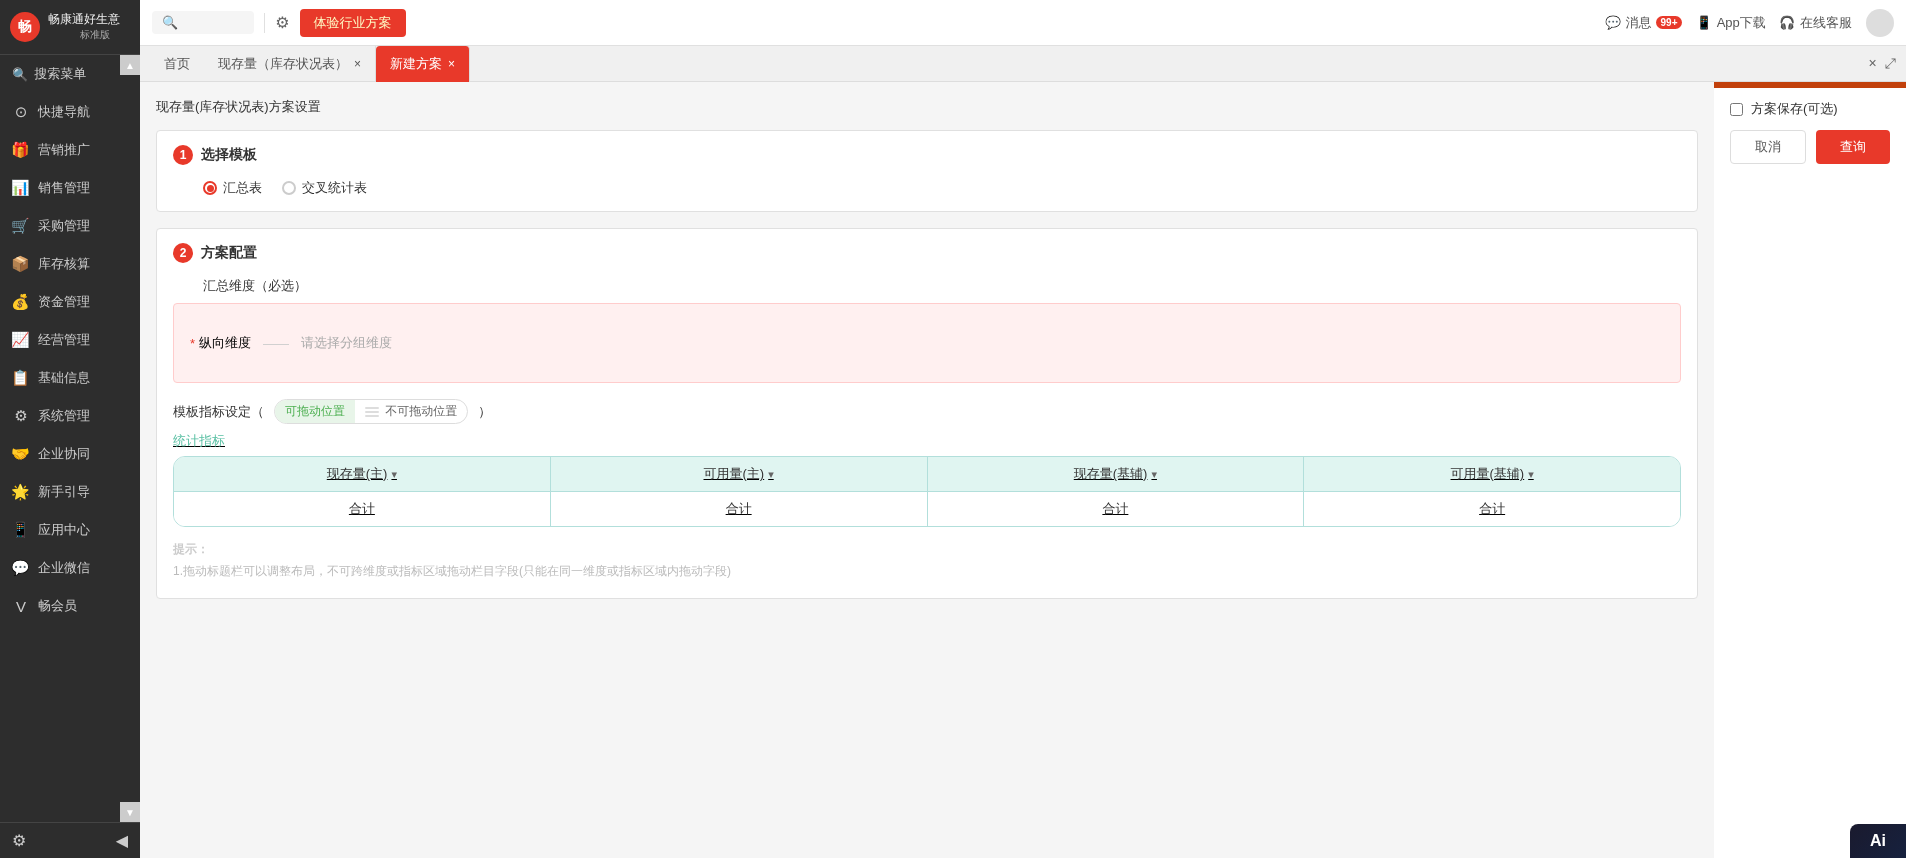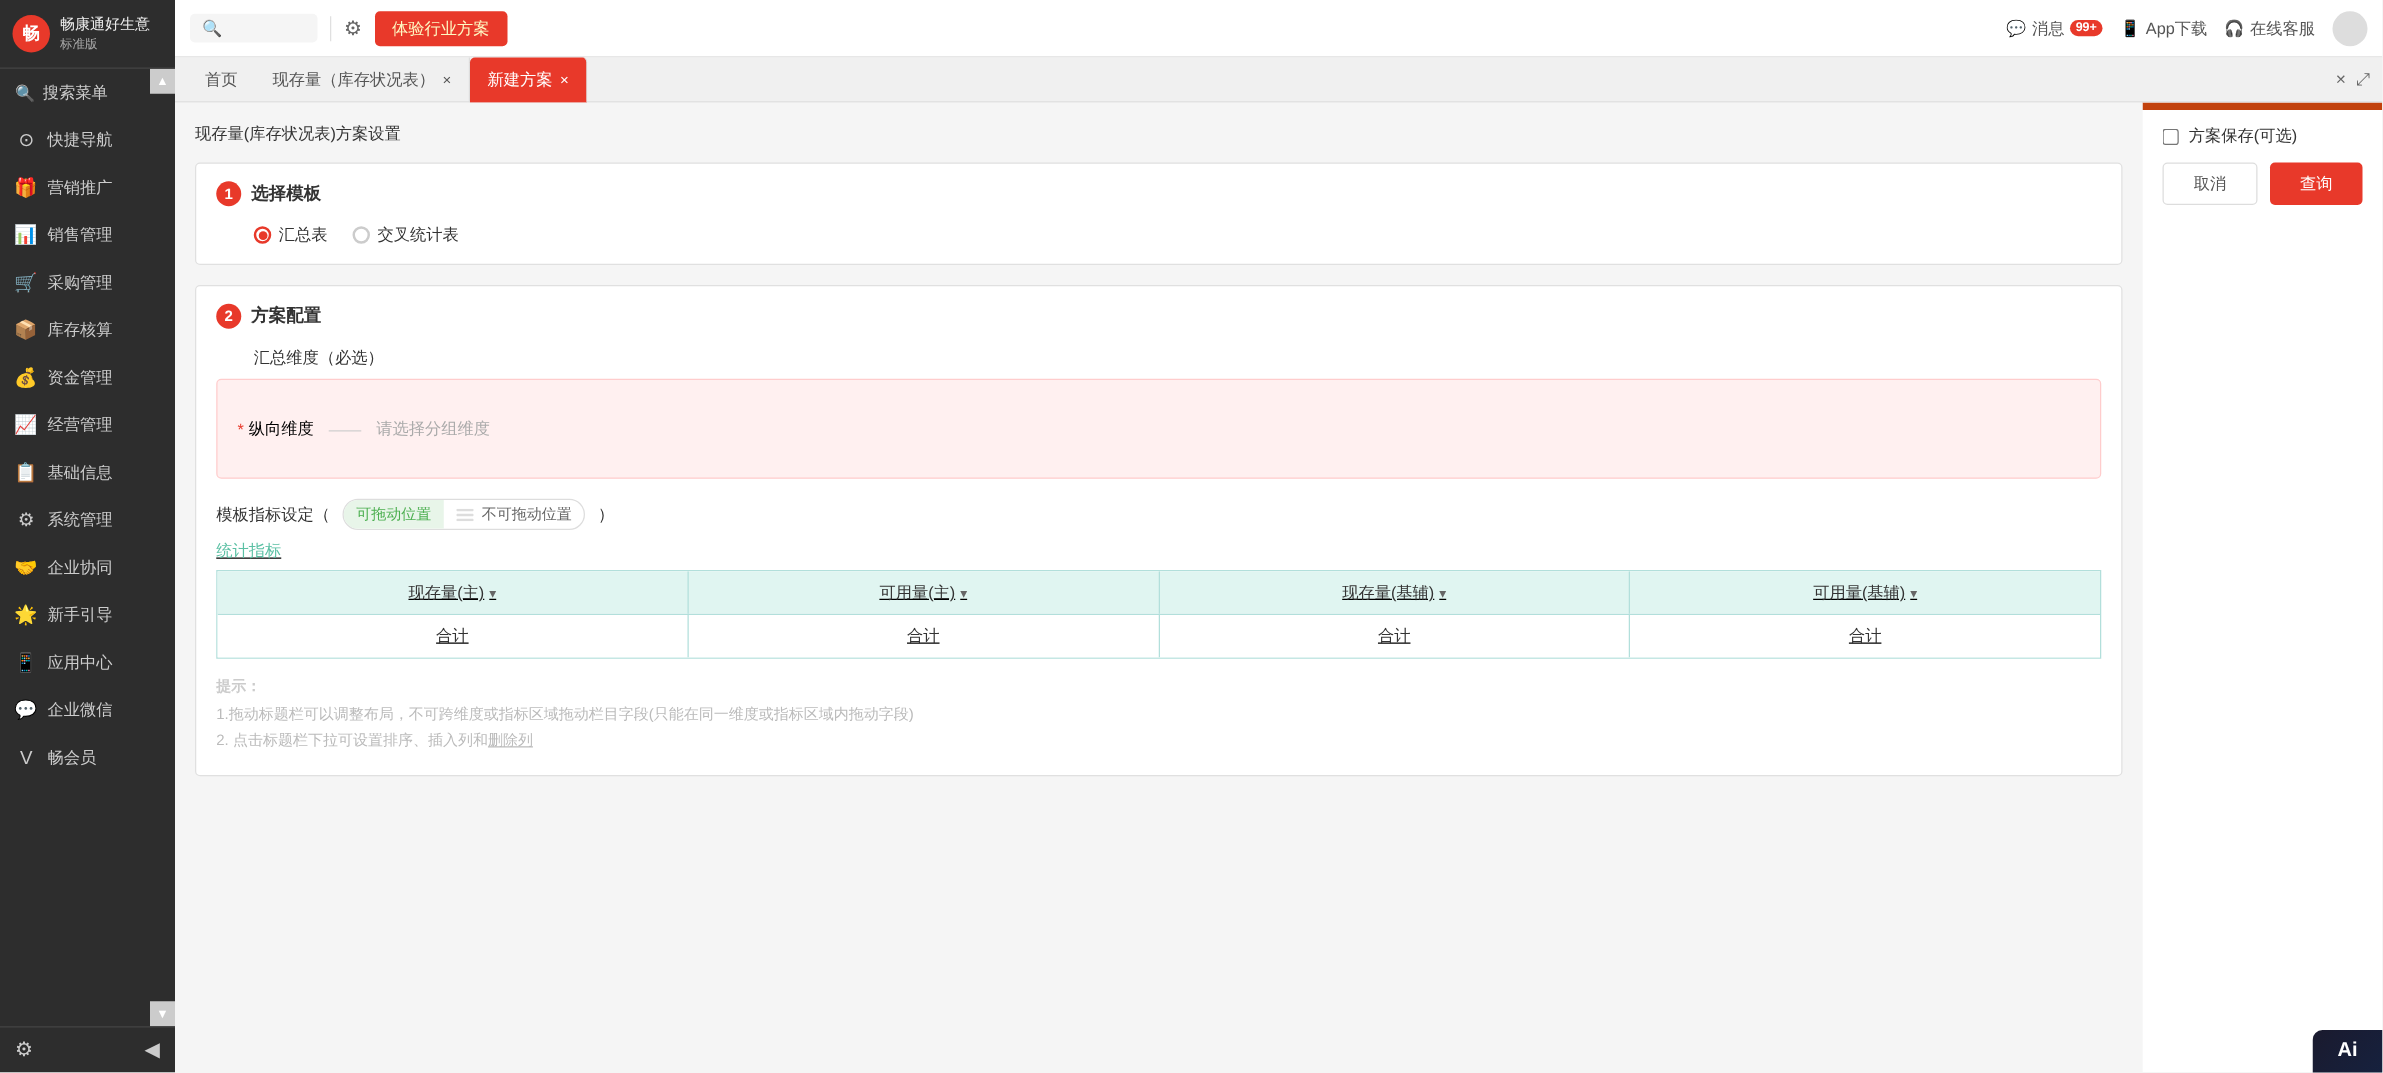--- a/index.html
+++ b/index.html
@@ -24,21 +24,21 @@
     }
     .sidebar-logo .logo-icon {
       width: 30px;
       height: 30px;
       background: #e8392a;
       border-radius: 50%;
       display: flex; align-items: center; justify-content: center;
       color: white; font-weight: bold; font-size: 14px;
     }
     .sidebar-logo .logo-text { font-size: 12px; color: #eee; line-height: 1.3; }
-    .sidebar-logo .logo-badge { font-size: 10px; color: #aaa; }
+    .sidebar-logo .logo-badge { font-size: 10px; color: #aaa; margin-left: 32px; }
     .sidebar-scroll { flex: 1; overflow-y: auto; overflow-x: hidden; }
     .sidebar-search {
       display: flex; align-items: center; gap: 6px;
       padding: 10px 12px; color: #ccc; cursor: pointer;
       font-size: 13px;
     }
     .sidebar-item {
       display: flex; align-items: center; gap: 8px;
       padding: 10px 12px; color: #ccc; cursor: pointer; font-size: 13px;
     }
@@ -164,21 +164,21 @@
     .toggle-pill {
       display: flex; border: 1px solid #ddd; border-radius: 20px; overflow: hidden; font-size: 12px;
     }
     .toggle-option {
       padding: 3px 10px; cursor: pointer; color: #666;
     }
     .toggle-option.active { background: #e8f5e9; color: #4caf50; }
 
     .stats-section { padding: 0 16px; text-decoration: underline; }
     .stats-label { color: #5bc0a4; font-size: 13px; margin-bottom: 6px; }
-    .stats-table { border: 1px solid #b2dfdb; border-radius: 0; overflow: hidden; }
+    .stats-table { border: 1px solid #b2dfdb; border-radius: 12px; overflow: hidden; }
     .stats-table-header {
       display: flex; background: #e0f5f1;
     }
     .stats-col {
       flex: 1; display: flex; align-items: center; justify-content: center;
       gap: 4px; padding: 8px 6px; border-right: 1px solid #b2dfdb;
       font-size: 13px; color: #333; cursor: pointer;
     }
     .stats-col:last-child { border-right: none; }
     .stats-table-row {
@@ -443,21 +443,20 @@
               <div class="stats-cell">合计</div>
               <div class="stats-cell">合计</div>
               <div class="stats-cell">合计</div>
             </div>
           </div>
         </div>
 
         <div class="tips">
           <span class="tips-title">提示：</span>
           <div>1.拖动标题栏可以调整布局，不可跨维度或指标区域拖动栏目字段(只能在同一维度或指标区域内拖动字段)</div>
-          <div>2. 点击标题栏下拉可设置排序、插入列和<span style="text-decoration:underline;">删除列</span></div>
         </div>
       </div>
     </div>
 
     <div class="footer">
       <div class="save-option">
         <input type="checkbox" style="">
         <span>方案保存(可选)</span>
       </div>
       <div class="footer-actions">

